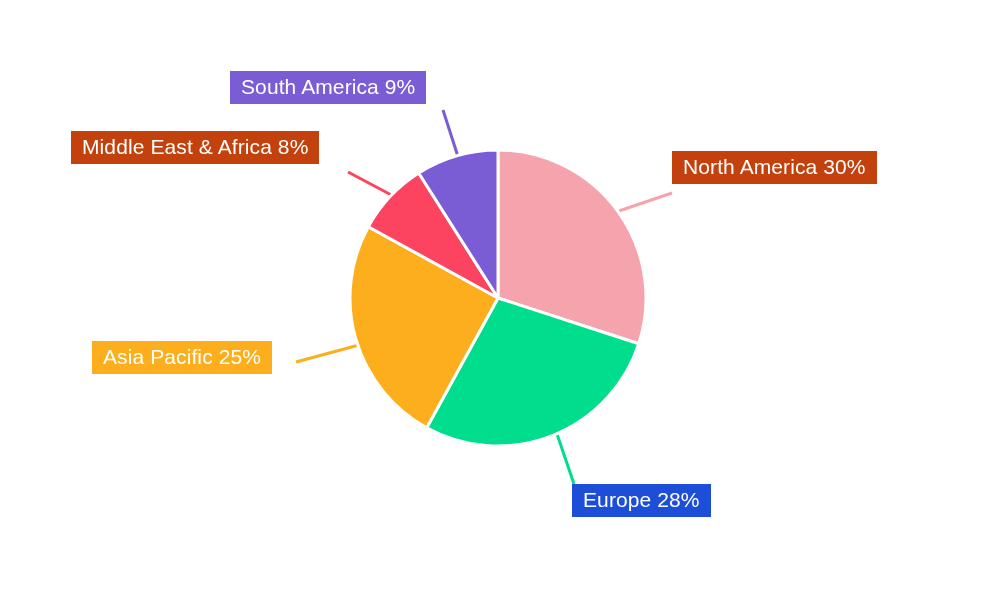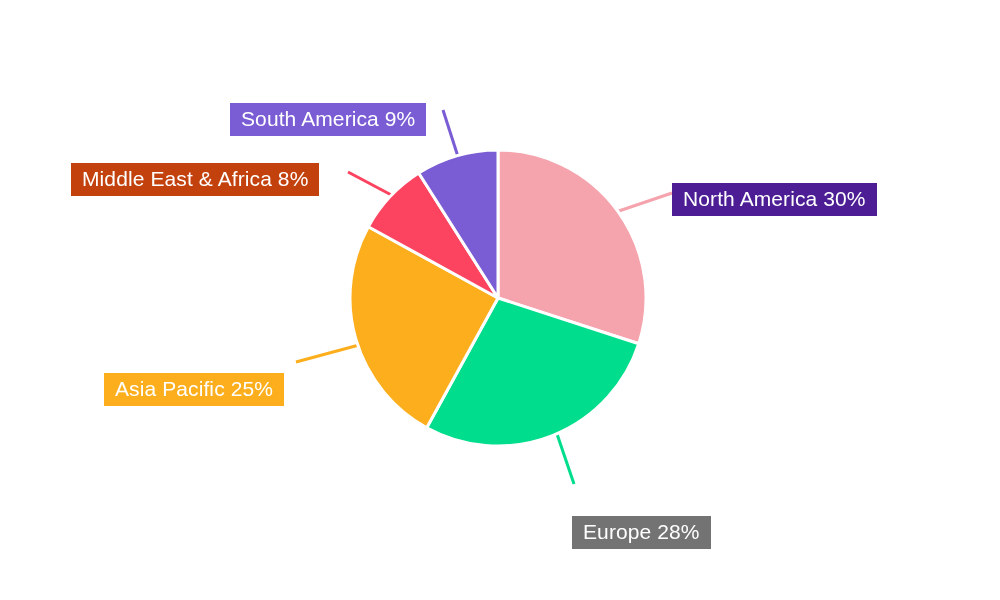--- a/index.html
+++ b/index.html
@@ -33,21 +33,20 @@
     align-items: center;
     justify-content: center;
     color: #ffffff;
     font-size: 21px;
     font-family: "Liberation Sans", sans-serif;
     font-weight: 400;
     white-space: nowrap;
     padding: 5px 11px 7px 11px;
     line-height: 1;
     letter-spacing: 0.1px;
-    margin-top: 32px;
   }
 </style>
 </head>
 <body>
 
 <div id="chart-root">
 
   <svg id="pie-svg" viewBox="0 0 1000 600">
     <g id="leader-lines">
         <line x1="613" y1="213" x2="672" y2="193" stroke="#f5a3ac" stroke-width="3"></line>
@@ -59,20 +58,20 @@
     <g id="pie-slices">
         <path d="M 498 298 L 498.00 150.00 A 148 148 0 0 1 638.76 343.73 Z" fill="#f5a3ac" stroke="#ffffff" stroke-width="3" stroke-linejoin="round"></path>
         <path d="M 498 298 L 638.76 343.73 A 148 148 0 0 1 426.70 427.69 Z" fill="#00dd8c" stroke="#ffffff" stroke-width="3" stroke-linejoin="round"></path>
         <path d="M 498 298 L 426.70 427.69 A 148 148 0 0 1 368.31 226.70 Z" fill="#fcae1c" stroke="#ffffff" stroke-width="3" stroke-linejoin="round"></path>
         <path d="M 498 298 L 368.31 226.70 A 148 148 0 0 1 418.70 173.04 Z" fill="#fc4460" stroke="#ffffff" stroke-width="3" stroke-linejoin="round"></path>
         <path d="M 498 298 L 418.70 173.04 A 148 148 0 0 1 498.00 150.00 Z" fill="#7a5cd4" stroke="#ffffff" stroke-width="3" stroke-linejoin="round"></path>
       </g>
   </svg>
 
   <div id="labels-layer">
-      <div class="slice-label" style="left: 672px; top: 151px; background: #4c1d95; color: rgb(255, 255, 255);">North America 30%</div>
-      <div class="slice-label" style="left: 572px; top: 484px; background: #737373; color: rgb(255, 255, 255);">Europe 28%</div>
-      <div class="slice-label" style="left: 104px; top: 341px; background: rgb(252, 174, 28); color: rgb(255, 255, 255);">Asia Pacific 25%</div>
+      <div class="slice-label" style="left: 672px; top: 151px; background: #c2410c; color: rgb(255, 255, 255);">North America 30%</div>
+      <div class="slice-label" style="left: 572px; top: 484px; background: #1d4ed8; color: rgb(255, 255, 255);">Europe 28%</div>
+      <div class="slice-label" style="left: 92px; top: 341px; background: rgb(252, 174, 28); color: rgb(255, 255, 255);">Asia Pacific 25%</div>
       <div class="slice-label" style="left: 71px; top: 131px; background: #c2410c; color: rgb(255, 255, 255);">Middle East &amp; Africa 8%</div>
       <div class="slice-label" style="left: 230px; top: 71px; background: rgb(122, 92, 212); color: rgb(255, 255, 255);">South America 9%</div>
     </div>
 
 </div>
 
 </body></html>

